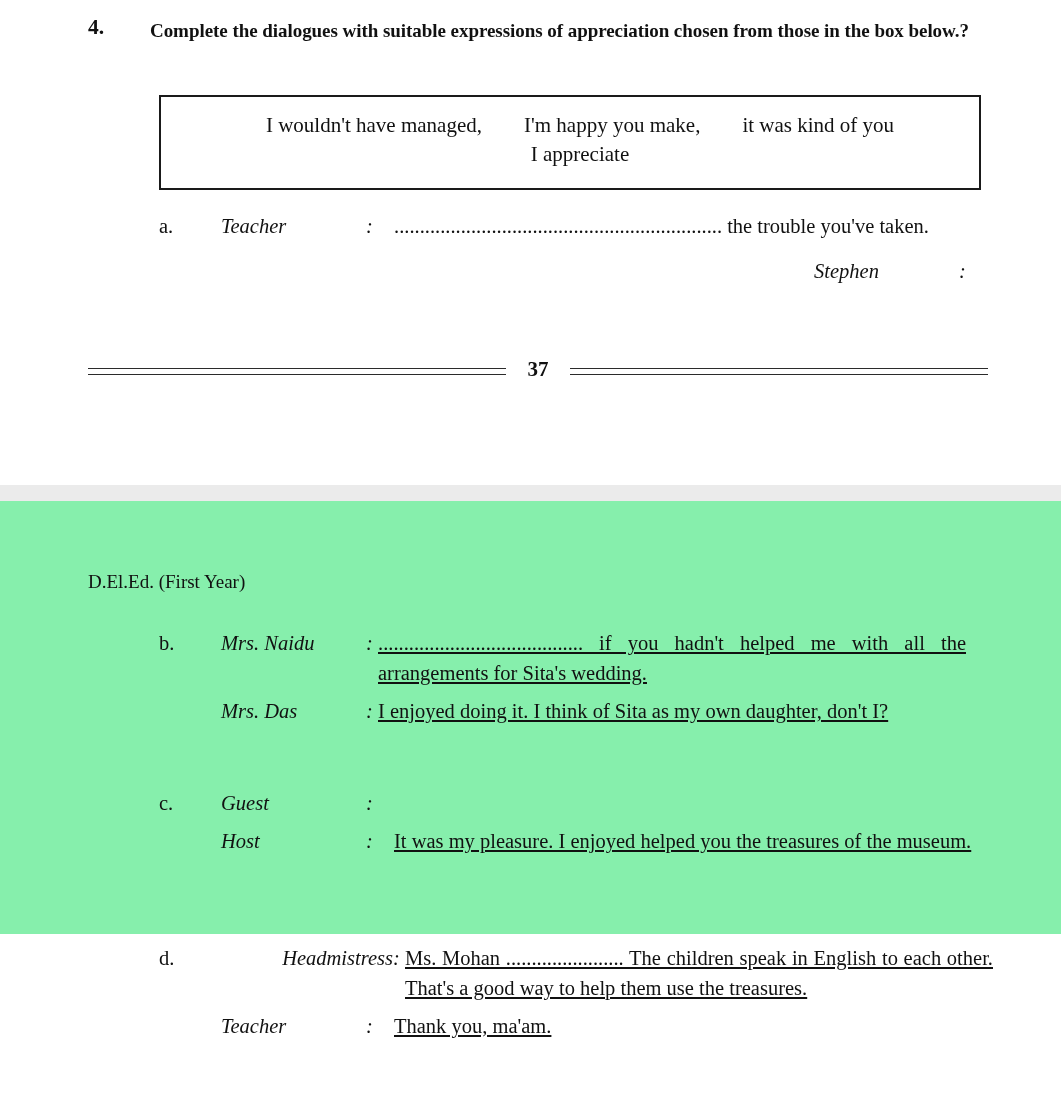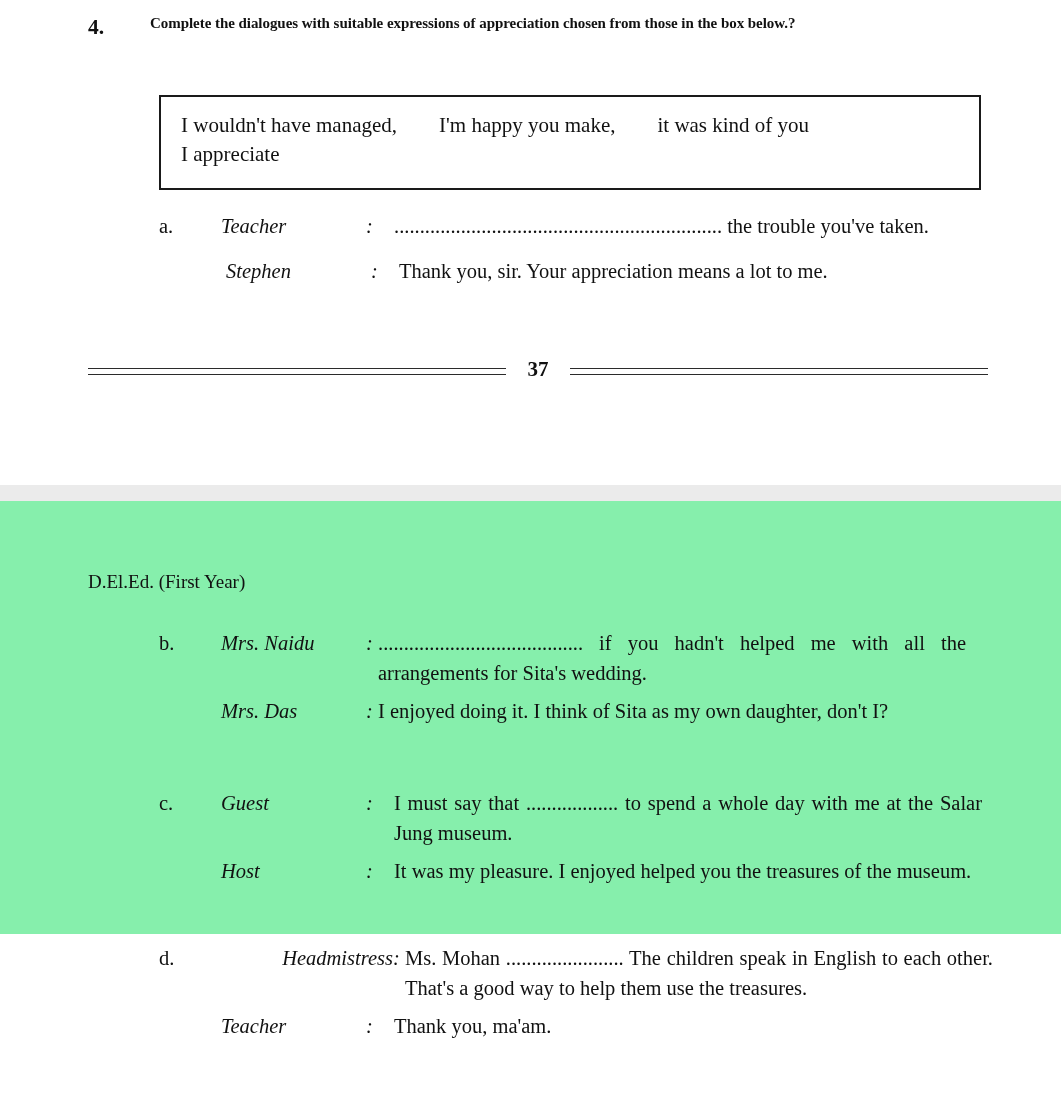--- a/index.html
+++ b/index.html
@@ -36,35 +36,36 @@
   }
   .q-number {
     font-weight: bold;
     font-size: 21.5px;
     line-height: 31px;
     width: 62px;
     flex: 0 0 62px;
   }
   .q-text {
     font-weight: bold;
-    font-size: 15px;
-    line-height: 23px;
+    font-size: 19px;
+    line-height: 37px;
     width: 830px;
     letter-spacing: -0.05px;
   }
 
   .choice-box {
     position: absolute;
     left: 159px;
     top: 95px;
     width: 822px;
     height: 95px;
     border: 2.5px solid #1a1a1a;
     background: #ffffff;
     padding: 14px 0 14px 20px;
+    text-align: center;
   }
   .choice-line {
     font-size: 21px;
     line-height: 29px;
     white-space: pre;
   }
 
   
   .dlg {
     display: flex;
@@ -173,21 +174,21 @@
     font-size: 19px;
     line-height: 26px;
   }
 
   .b-block { position: absolute; left: 159px; top: 127px; width: 828px; }
   .c-block { position: absolute; left: 159px; top: 287px; width: 828px; }
   .d-block { position: absolute; left: 159px; top: 442px; width: 828px; }
 
   .b-block .dlg-body,
   .c-block .dlg-body,
-  .d-block .dlg-body { width: 588px; flex: 0 0 588px; }
+  .d-block .dlg-body { width: 588px; flex: 0 0 588px; text-decoration: underline; }
 
   .sub-row { margin-top: 8px; }
 </style>
 </head>
 <body>
 
 <div class="page-one">
 
   <div class="q-block">
     <div class="q-number">4.</div>
@@ -203,21 +204,20 @@
     <div class="dlg">
       <div class="dlg-letter">a.</div>
       <div class="dlg-speaker">Teacher</div>
       <div class="dlg-colon">:</div>
       <div class="dlg-body">................................................................ the trouble you've taken.</div>
     </div>
     <div class="dlg row2">
       <div class="dlg-letter"></div>
       <div class="dlg-speaker">Stephen</div>
       <div class="dlg-colon">:</div>
-      <div class="dlg-body">Thank you, sir. Your appreciation means a lot to me.</div>
     </div>
   </div>
 
   <div class="footer-rule">
     <div class="rule-seg rule-left"></div>
     <div class="page-num">37</div>
     <div class="rule-seg rule-right"></div>
   </div>
 
 </div>
@@ -241,21 +241,20 @@
       <div class="dlg-colon tight">:</div>
       <div class="dlg-body">I enjoyed doing it. I think of Sita as my own daughter, don't I?</div>
     </div>
   </div>
 
   <div class="c-block">
     <div class="dlg">
       <div class="dlg-letter">c.</div>
       <div class="dlg-speaker">Guest</div>
       <div class="dlg-colon">:</div>
-      <div class="dlg-body just">I must say that .................. to spend a whole day with me at the Salar Jung museum.</div>
     </div>
     <div class="dlg sub-row">
       <div class="dlg-letter"></div>
       <div class="dlg-speaker">Host</div>
       <div class="dlg-colon">:</div>
       <div class="dlg-body just">It was my pleasure. I enjoyed helped you the treasures of the museum.</div>
     </div>
   </div>
 
   <div class="d-block">

